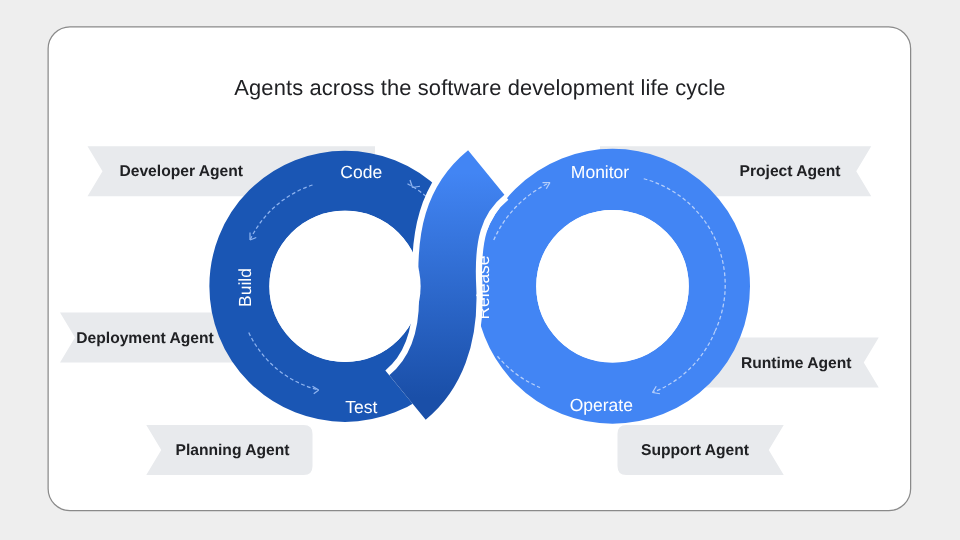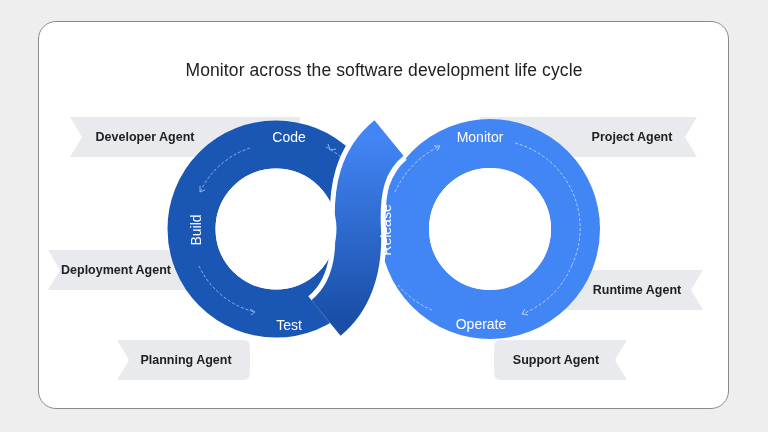--- a/index.html
+++ b/index.html
@@ -10,21 +10,21 @@
   .title { position:absolute; left:0; top:60px; width:768px; text-align:center; font-size:17.5px;
            color:#202124; font-weight:500; letter-spacing:0.1px; }
   svg.diagram { position:absolute; left:0; top:0; }
   .lbl-agent { font-family:"Liberation Sans", sans-serif; font-size:12.5px; font-weight:bold; fill:#202124; }
   .lbl-stage { font-family:"Liberation Sans", sans-serif; font-size:14px; fill:#ffffff; }
 </style>
 </head>
 <body>
 
 <div class="card"></div>
-<div class="title">Monitor across the software development life cycle</div>
+<div class="title">Agents across the software development life cycle</div>
 
 <svg class="diagram" width="768" height="432" viewBox="0 0 768 432">
   <defs>
     <linearGradient id="relGrad" x1="0" y1="0" x2="0" y2="1">
       <stop offset="0" stop-color="#4285f4"></stop>
       <stop offset="1" stop-color="#1a4fa8"></stop>
     </linearGradient>
   </defs>
 
   <g>

